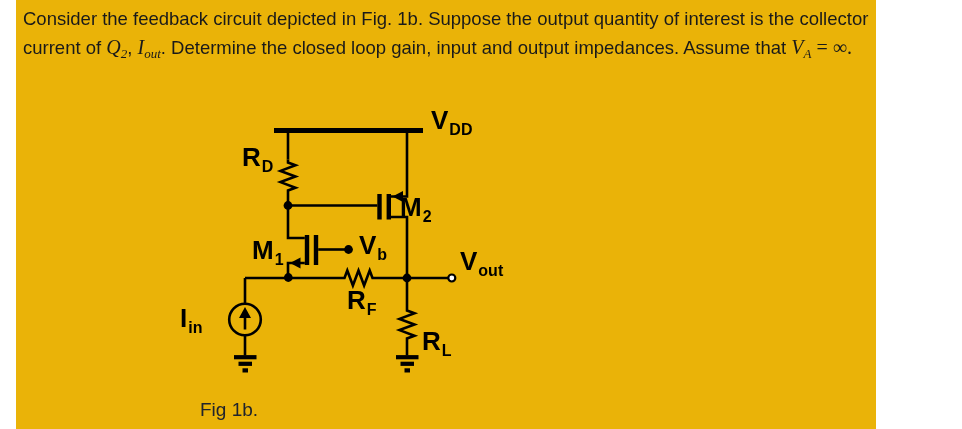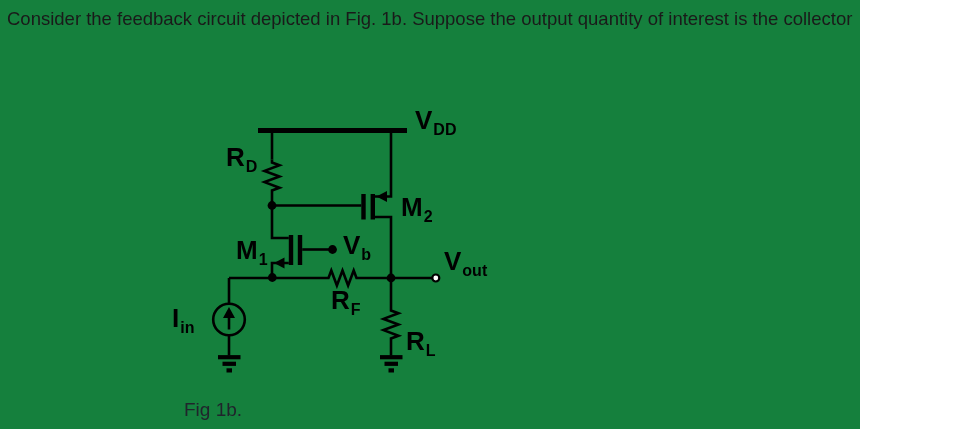--- a/index.html
+++ b/index.html
@@ -1,37 +1,40 @@
 <!DOCTYPE html>
 <html><head>
 <meta charset="utf-8">
 <style>
   html,body{margin:0;padding:0;background:#fff;}
-  .page{position:relative;width:860px;height:429px;background:#15803d;overflow:hidden;
-        font-family:"Liberation Sans",sans-serif;}
+  .page{position:relative;width:860px;height:429px;background:#eab308;overflow:hidden;
+        font-family:"Liberation Sans",sans-serif;margin-left:16px;}
   .para{position:absolute;left:7px;top:5px;color:#1a1a1a;font-size:18.5px;}
   .pline{white-space:nowrap;line-height:28px;}
   .math{font-family:"Liberation Serif",serif;font-style:italic;font-size:20px;}
   .msub{font-family:"Liberation Serif",serif;font-style:italic;font-size:13px;vertical-align:-4px;}
   .mserif{font-family:"Liberation Serif",serif;font-size:20px;}
   .circuit-svg{position:absolute;left:0;top:0;}
   .clabel{position:absolute;font-family:"Liberation Sans",sans-serif;font-weight:bold;
           font-size:26px;line-height:1;color:#000;}
   .clabel .sub{font-size:16px;vertical-align:-6px;margin-left:1px;}
   .caption{position:absolute;left:184px;top:399px;font-size:19px;color:#20242c;
            font-family:"Liberation Sans",sans-serif;}
 </style>
 </head>
 <body>
 
 <div class="page">
 
   <div class="para">
     <div class="pline">
       <span>Consider the feedback circuit depicted in Fig. 1b. Suppose the output quantity of interest is the collector</span>
+    </div>
+    <div class="pline">
+      <span>current of </span><span class="math">Q</span><span class="msub">2</span><span>, </span><span class="math">I</span><span class="msub">out</span><span>. Determine the closed loop gain, input and output impedances. Assume that </span><span class="math">V</span><span class="msub">A</span><span class="mserif"> = ∞.</span>
     </div>
   </div>
 
   <svg class="circuit-svg" width="962" height="429" viewBox="0 0 962 429">
     <g stroke="#000" stroke-width="2.6" fill="none">
 
       <line x1="258" y1="130.5" x2="407" y2="130.5" stroke-width="5"></line>
 
       <path d="M272,133 V159.5"></path>
       <polyline points="272,159.5 272,162.5 279.5,165.3 264.5,170.9 279.5,176.5 264.5,182.1 279.5,187.7 272,190.5 272,192"></polyline>
@@ -93,37 +96,37 @@
       <circle cx="391" cy="278" r="4.4" fill="#000" stroke="none"></circle>
     </g>
   </svg>
 
   <div class="clabel" style="left:415px;top:107px;">
     <span>V</span><span class="sub">DD</span>
   </div>
   <div class="clabel" style="left:226px;top:144px;">
     <span>R</span><span class="sub">D</span>
   </div>
-  <div class="clabel" style="left:401px;top:194px;">
+  <div class="clabel" style="left:384px;top:194px;">
     <span>M</span><span class="sub">2</span>
   </div>
   <div class="clabel" style="left:236px;top:237px;text-align:center;">
     <span>M</span><span class="sub">1</span>
   </div>
   <div class="clabel" style="left:343px;top:232px;text-align:center;">
     <span>V</span><span class="sub">b</span>
   </div>
   <div class="clabel" style="left:331px;top:287px;">
     <span>R</span><span class="sub">F</span>
   </div>
   <div class="clabel" style="left:406px;top:328px;">
     <span>R</span><span class="sub">L</span>
   </div>
   <div class="clabel" style="left:444px;top:248px;">
     <span>V</span><span class="sub">out</span>
   </div>
-  <div class="clabel" style="left:172px;top:305px;text-align:right;">
+  <div class="clabel" style="left:164px;top:305px;text-align:right;">
     <span>I</span><span class="sub">in</span>
   </div>
 
   <div class="caption">Fig 1b.</div>
 
 </div>
 
 </body></html>

